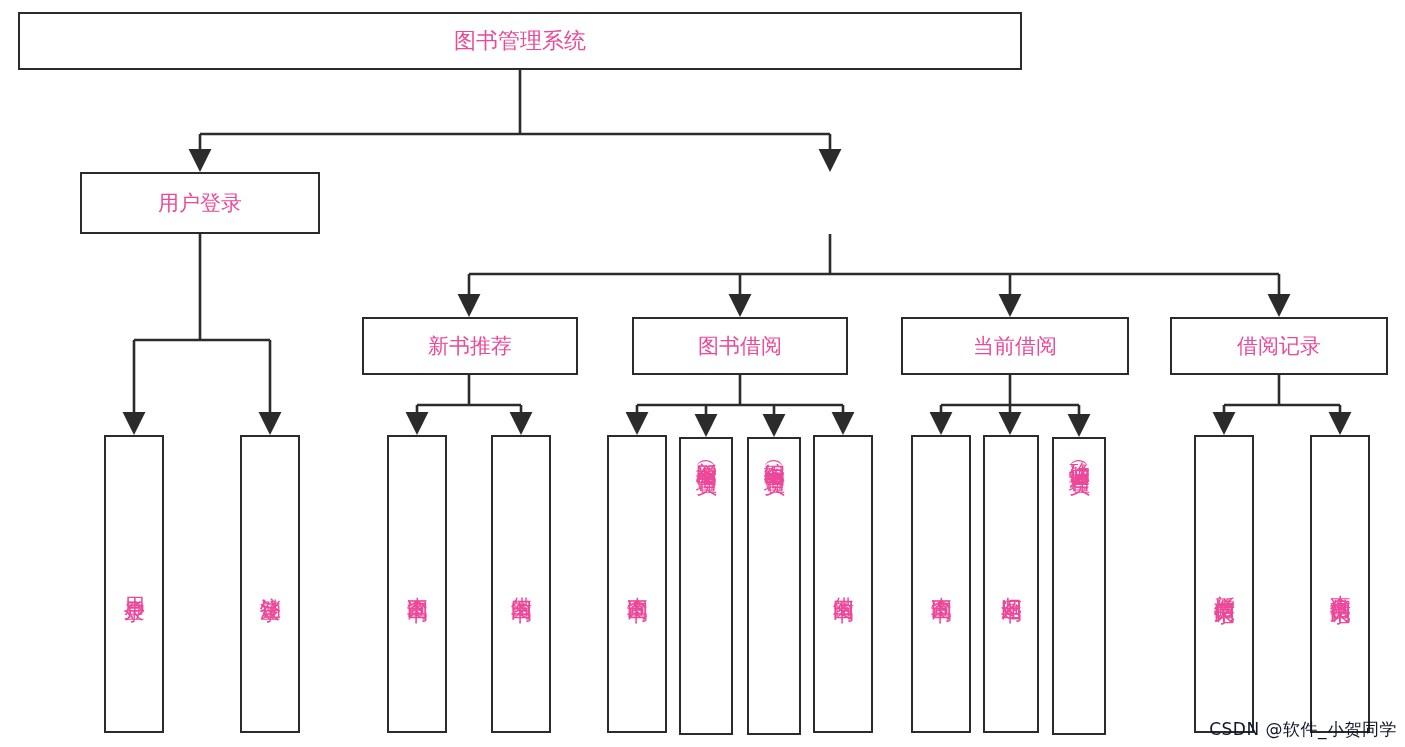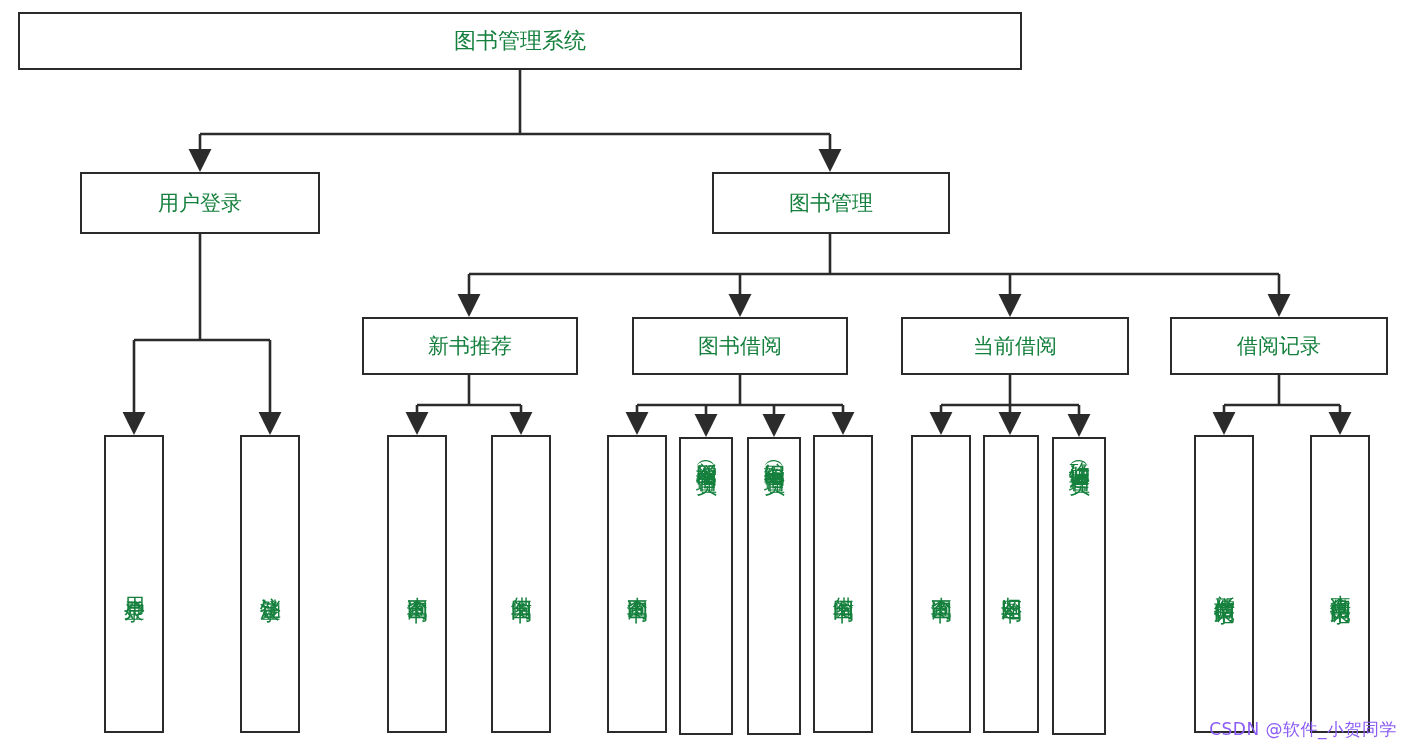--- a/index.html
+++ b/index.html
@@ -27,21 +27,21 @@
     pointer-events: none;
   }
   .node {
     position: absolute;
     box-sizing: border-box;
     background: #ffffff;
     border: 2px solid #2b2b2b;
     display: flex;
     align-items: center;
     justify-content: center;
-    color: #15803d;
+    color: #ec4899;
     z-index: 2;
   }
   .node-label {
     display: block;
     text-align: center;
     line-height: 1.18;
     white-space: nowrap;
   }
   
   .node.h .node-label {
@@ -67,21 +67,21 @@
   
   .node.v.center {
     align-items: center;
     padding-top: 0;
   }
   #watermark {
     position: absolute;
     right: 8px;
     bottom: 6px;
     font-size: 17px;
-    color: #8b5cf6;
+    color: #0f172a;
     letter-spacing: 0.5px;
     z-index: 5;
     white-space: nowrap;
   }
 </style>
 </head>
 <body>
 
 <div id="diagram-root">
 
@@ -136,23 +136,20 @@
   </svg>
 
   <div class="node h root" style="left:18px; top:12px; width:1004px; height:58px;">
     <span class="node-label">图书管理系统</span>
   </div>
 
   <div class="node h" style="left:80px; top:172px; width:240px; height:62px;">
     <span class="node-label">用户登录</span>
   </div>
 
-  <div class="node h" style="left:712px; top:172px; width:238px; height:62px;">
-    <span class="node-label">图书管理</span>
-  </div>
 
   <div class="node h" style="left:632px; top:317px; width:216px; height:58px;">
     <span class="node-label">图书借阅</span>
   </div>
 
   <div class="node h" style="left:362px; top:317px; width:216px; height:58px;">
     <span class="node-label">新书推荐</span>
   </div>
 
   <div class="node h" style="left:901px; top:317px; width:228px; height:58px;">

